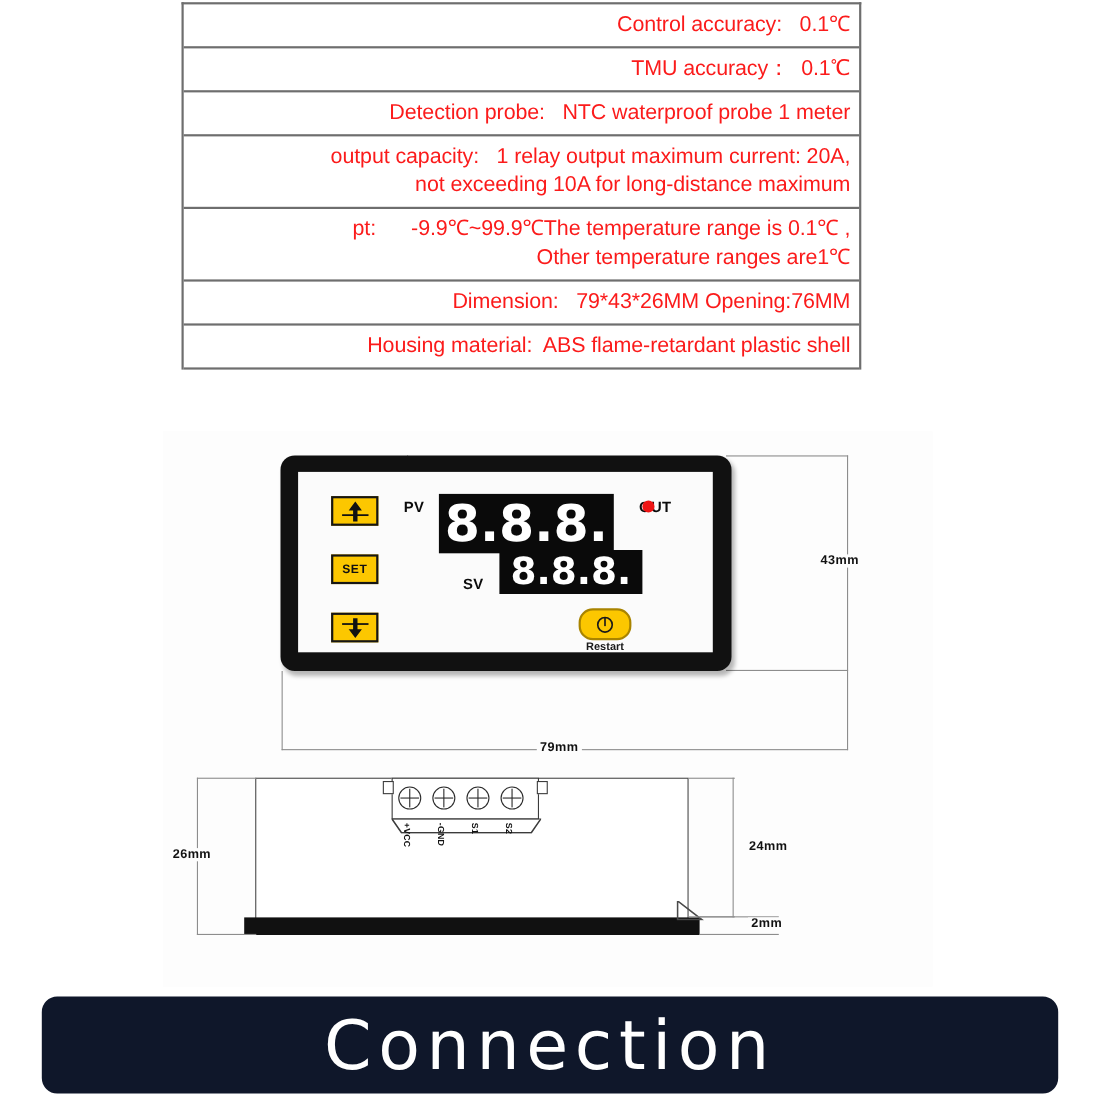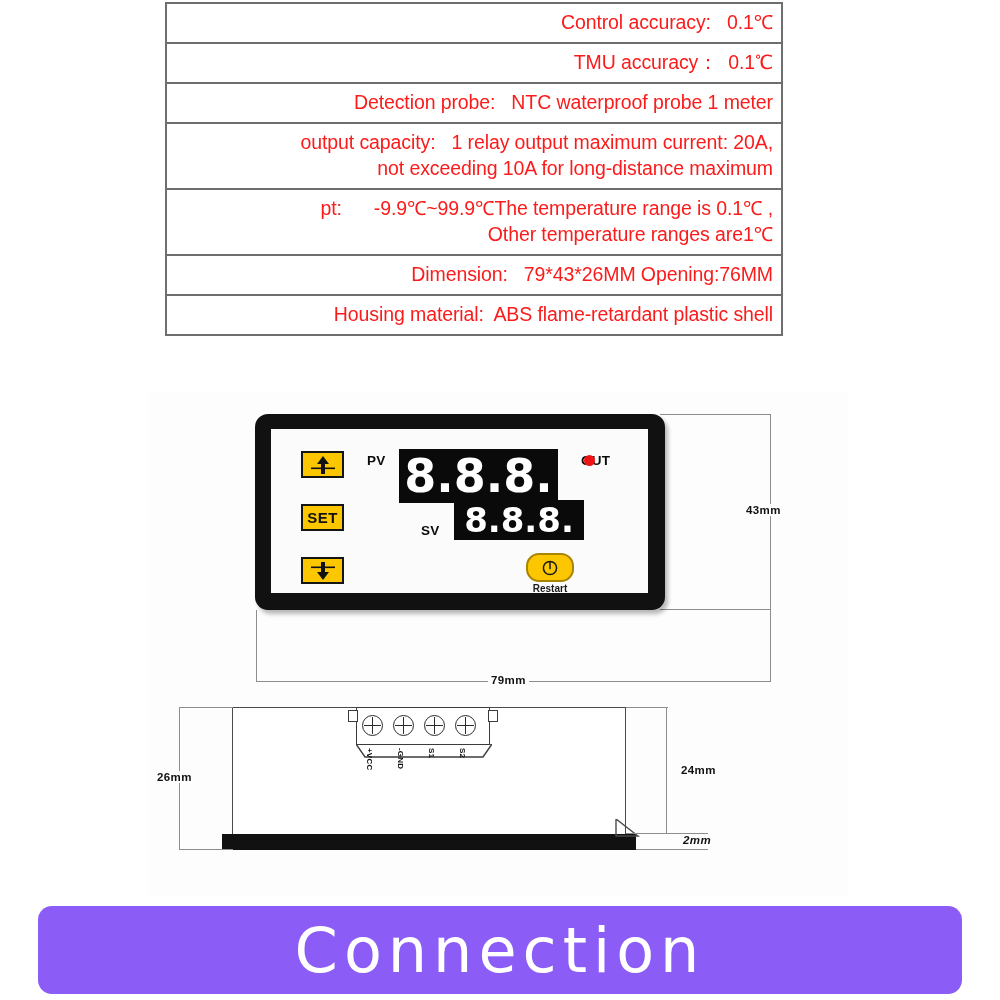--- a/index.html
+++ b/index.html
@@ -80,21 +80,21 @@
     border: 2.5px solid #151515;
     box-sizing: border-box;
     display: flex;
     align-items: center;
     justify-content: center;
   }
   .key-up   { top: 22px; }
   .key-set  { top: 75px; }
   .key-down { top: 128px; }
   .key-set span {
-    font-size: 15px;
+    font-size: 11px;
     font-weight: bold;
     color: #111111;
     letter-spacing: 0.5px;
     font-family: "Liberation Sans", sans-serif;
   }
   .arrow-svg { display: block; }
 
   
   .lbl {
     position: absolute;
@@ -223,21 +223,21 @@
     letter-spacing: 0.2px;
   }
 
   
   .banner {
     position: absolute;
     left: 38px;
     top: 906px;
     width: 924px;
     height: 88px;
-    background: #8b5cf6;
+    background: #0f172a;
     border-radius: 14px;
     display: flex;
     align-items: center;
     justify-content: center;
   }
   .banner span {
     color: #ffffff;
     font-size: 62px;
     font-weight: normal;
     letter-spacing: 6px;
@@ -375,20 +375,20 @@
     <div class="sect-line" style="left:31px; top:457px; width:54px; height:1.4px; background:#8d8d8d;"></div>
     <div class="dim-text" style="left:6px; top:379px;">26mm</div>
 
     <div class="sect-line" style="left:518px; top:315px; width:1.4px; height:127px; background:#8d8d8d;"></div>
     <div class="sect-line" style="left:478px; top:315px; width:42px; height:1.4px; background:#8d8d8d;"></div>
     <div class="sect-line" style="left:478px; top:441px; width:42px; height:1.4px; background:#8d8d8d;"></div>
     <div class="dim-text" style="left:530px; top:372px;">24mm</div>
 
     <div class="sect-line" style="left:488px; top:441px; width:72px; height:1.4px; background:#8d8d8d;"></div>
     <div class="sect-line" style="left:488px; top:457px; width:72px; height:1.4px; background:#8d8d8d;"></div>
-    <div class="dim-text" style="left:532px; top:442px;font-style:italic;">2mm</div>
+    <div class="dim-text" style="left:532px; top:442px;">2mm</div>
 
   </div>
 </div>
 
 <div class="banner">
   <span>Connection</span>
 </div>
 
 </body></html>

